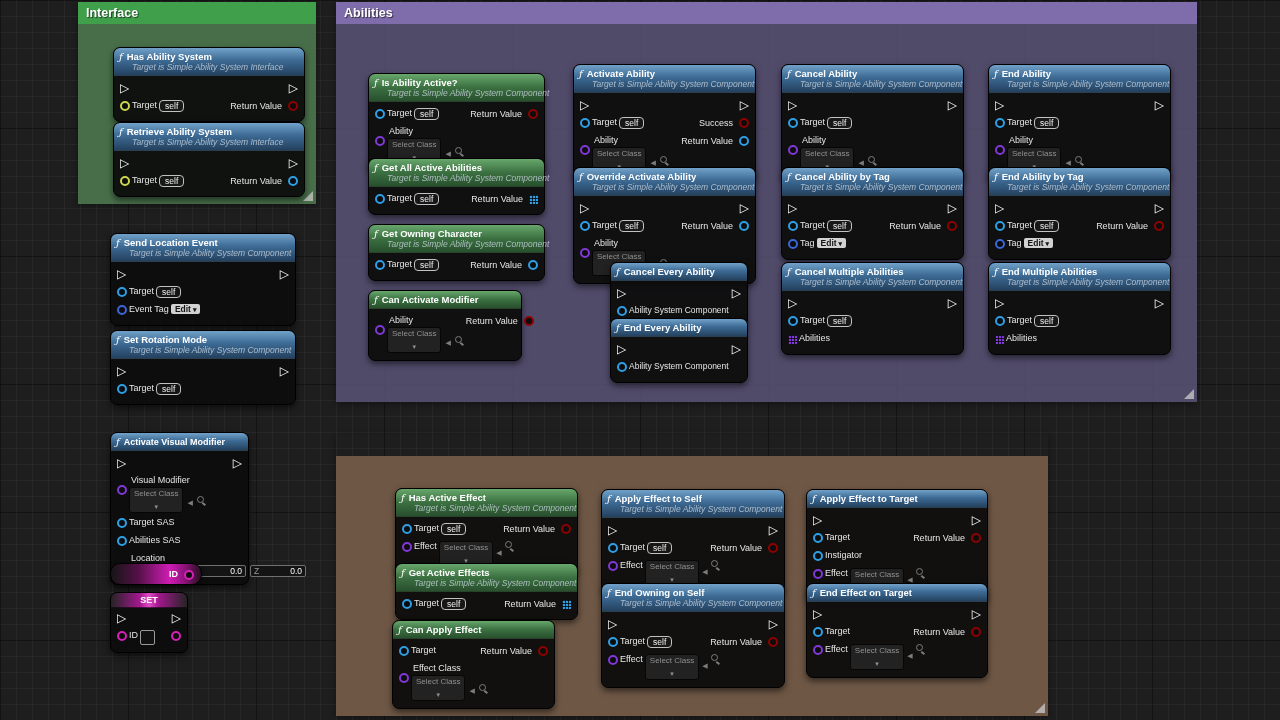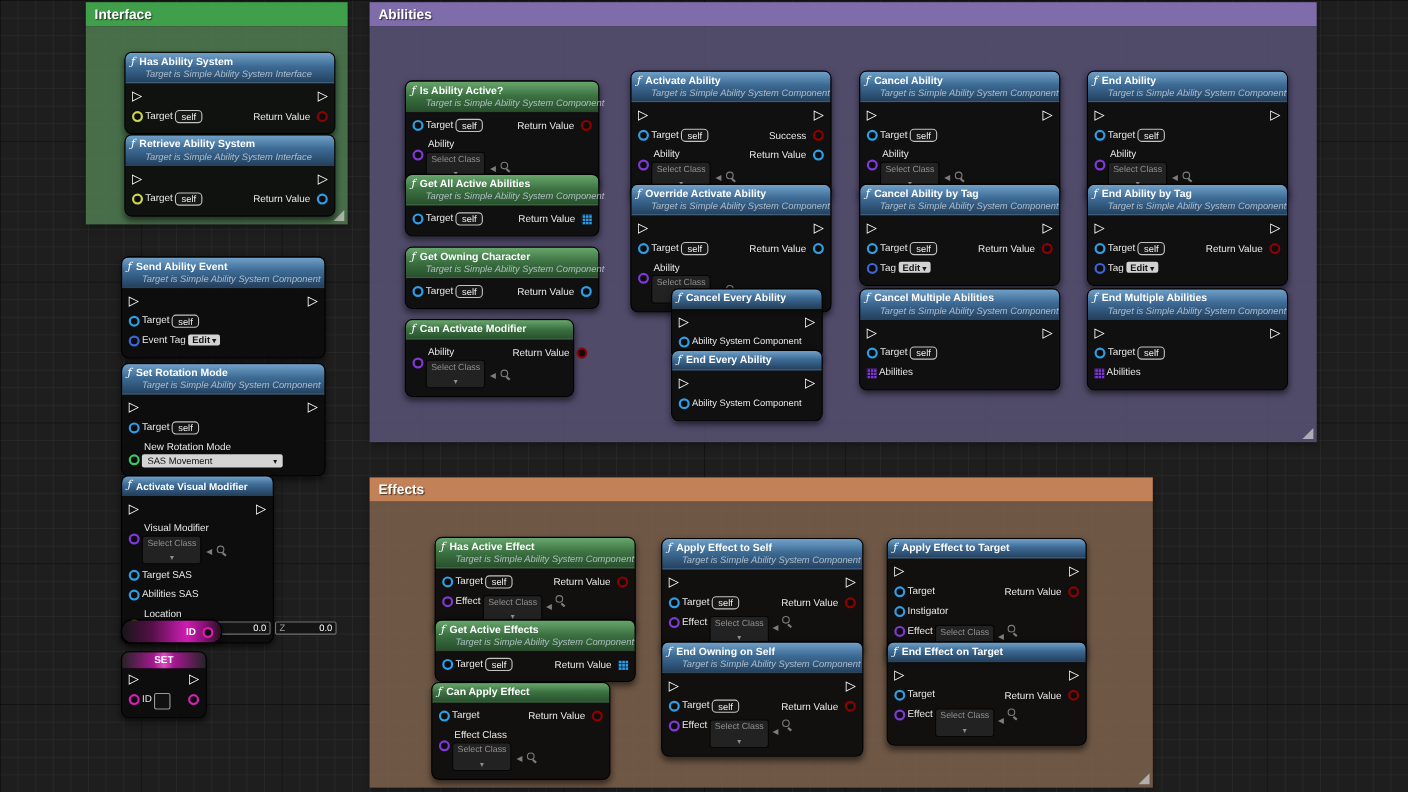--- a/index.html
+++ b/index.html
@@ -82,23 +82,20 @@
     <div class="hdl"></div>
   </div>
   <div class="cm abil" style="left:336px;top:2px;width:861px;height:400px">
     <div class="cmh">
         <span>Abilities</span>
       </div>
     <div class="cmb"></div>
     <div class="hdl"></div>
   </div>
   <div class="cm eff" style="left:336px;top:434px;width:712px;height:282px">
-    <div class="cmh">
-        <span>Effects</span>
-      </div>
     <div class="cmb"></div>
     <div class="hdl"></div>
   </div>
 
   <div class="node" style="left:113px;top:47px;width:190px">
     <div class="nh blue">
       <div class="t1">
           <span class="fx">ƒ</span>
           <span class="nt">Has Ability System</span>
         </div>
@@ -143,21 +140,21 @@
             <span class="pn c-obj"></span>
           </span>
       </div>
     </div>
   </div>
 
   <div class="node" style="left:110px;top:233px;width:184px">
     <div class="nh blue">
       <div class="t1">
           <span class="fx">ƒ</span>
-          <span class="nt">Send Ability Event</span>
+          <span class="nt">Send Location Event</span>
         </div>
       <div class="ns">Target is Simple Ability System Component</div>
     </div>
     <div class="rows">
       <div class="r c">
           <span class="xp"></span>
           <span class="xp out"></span>
         </div>
       <div class="r c">
           <span class="pn c-obj"></span>
@@ -186,30 +183,20 @@
     <div class="rows">
       <div class="r c">
           <span class="xp"></span>
           <span class="xp out"></span>
         </div>
       <div class="r c">
           <span class="pn c-obj"></span>
           <span class="lb">Target</span>
           <span class="sf">self</span>
         </div>
-      <div class="r">
-          <span class="pn c-enum" style="margin-top:12px"></span>
-        <div class="stk">
-            <span class="lb">New Rotation Mode</span>
-          <span class="dd">
-              <span>SAS Movement</span>
-              <span class="cv"></span>
-            </span>
-        </div>
-      </div>
     </div>
   </div>
 
   <div class="node" style="left:110px;top:432px;width:137px">
     <div class="nh blue">
       <div class="t1">
           <span class="fx">ƒ</span>
           <span class="nt" style="font-size:9px">Activate Visual Modifier</span>
         </div>
     </div>

